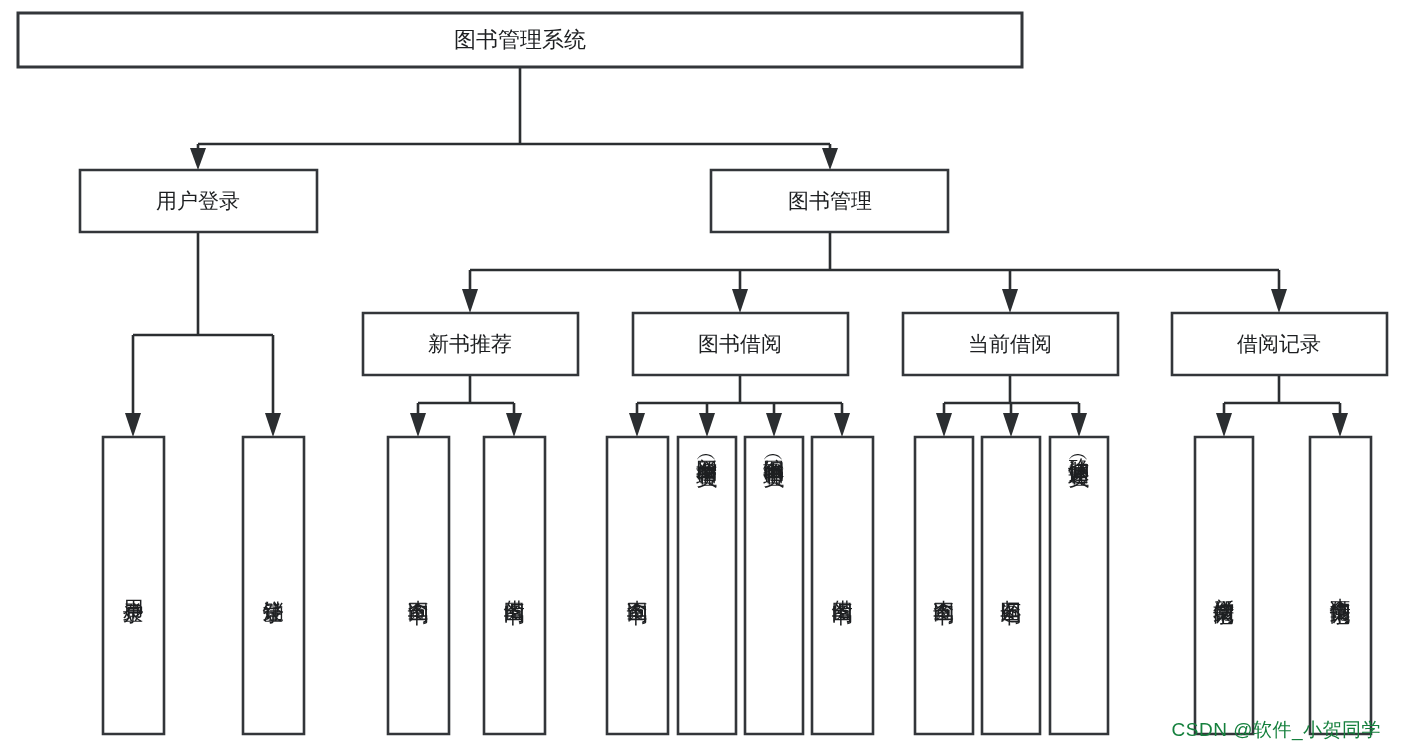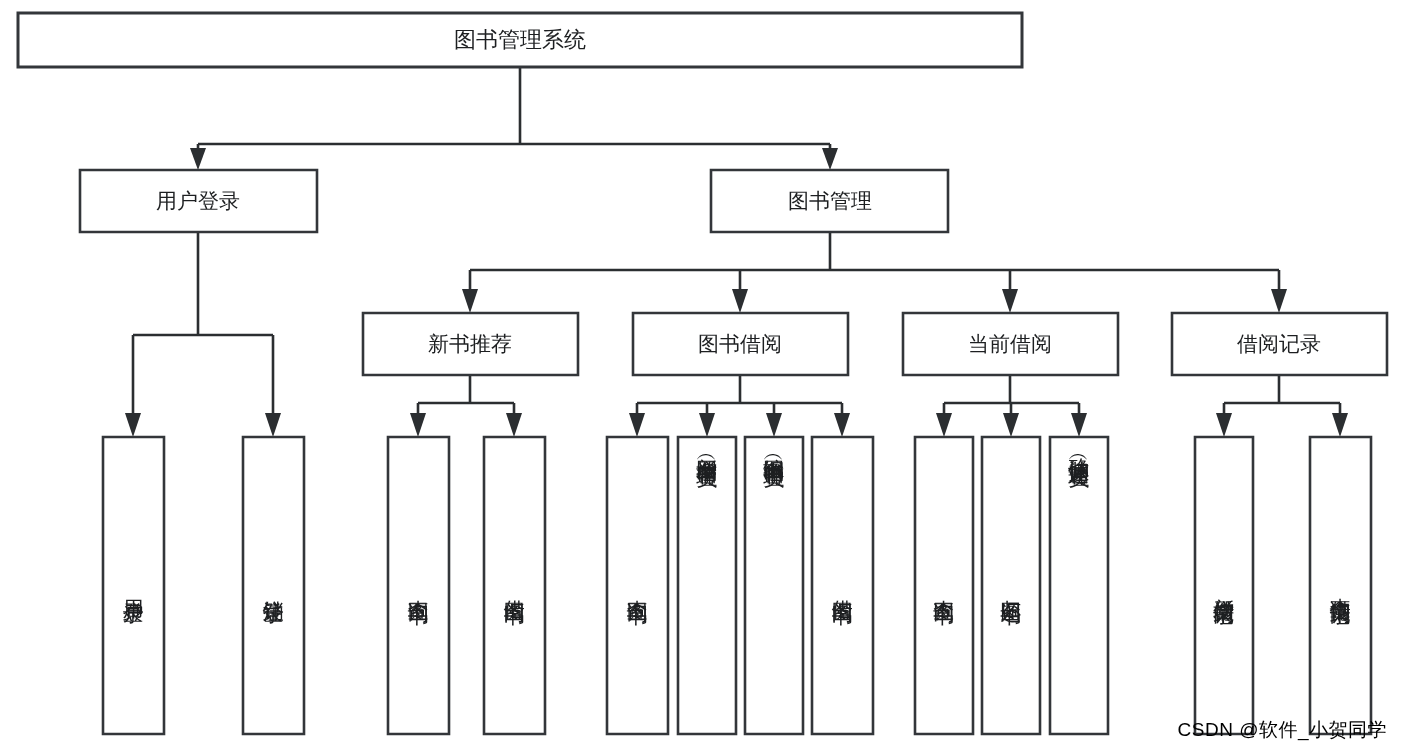--- a/index.html
+++ b/index.html
@@ -69,25 +69,25 @@
     font-family: "Liberation Sans", "DejaVu Sans", sans-serif;
     font-size: 21px;
     line-height: 1.12;
     color: #1d1f21;
     letter-spacing: 1.5px;
     white-space: nowrap;
     text-align: center;
   }
   .watermark {
     position: absolute;
-    right: 18px;
+    right: 24px;
     bottom: 4px;
     font-family: "Liberation Sans", "DejaVu Sans", sans-serif;
     font-size: 19px;
-    color: #000000;
+    color: #15803d;
     letter-spacing: 0.5px;
     white-space: nowrap;
     user-select: none;
   }
 </style>
 </head>
 <body>
 
 <div id="diagram-root">
 

